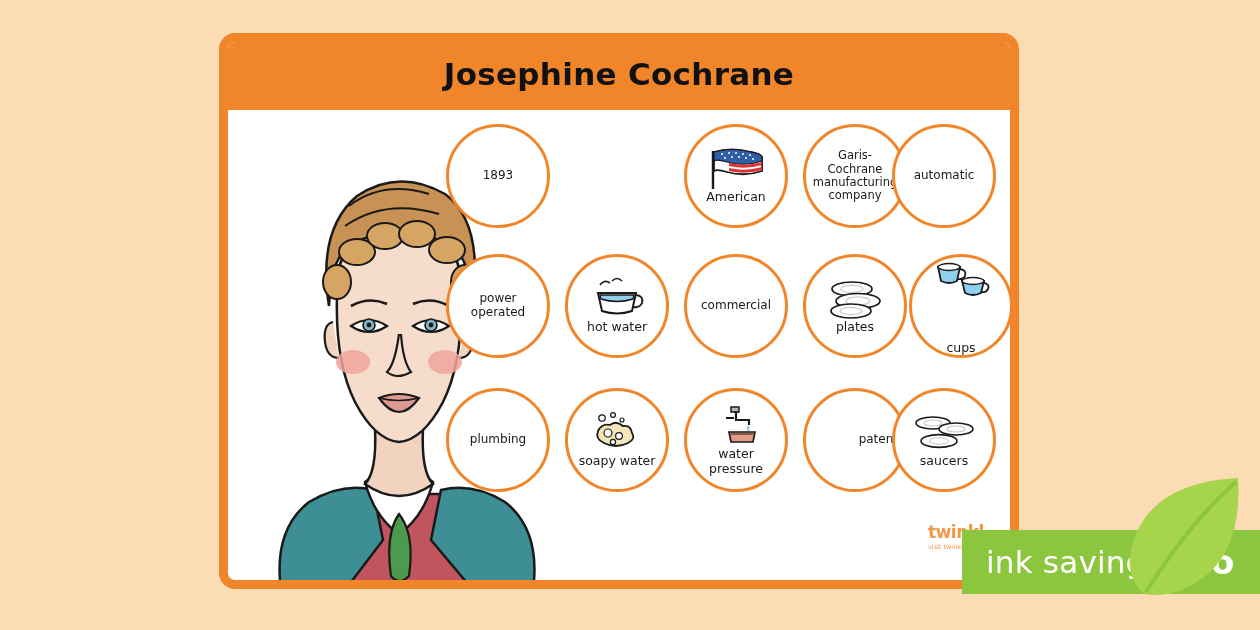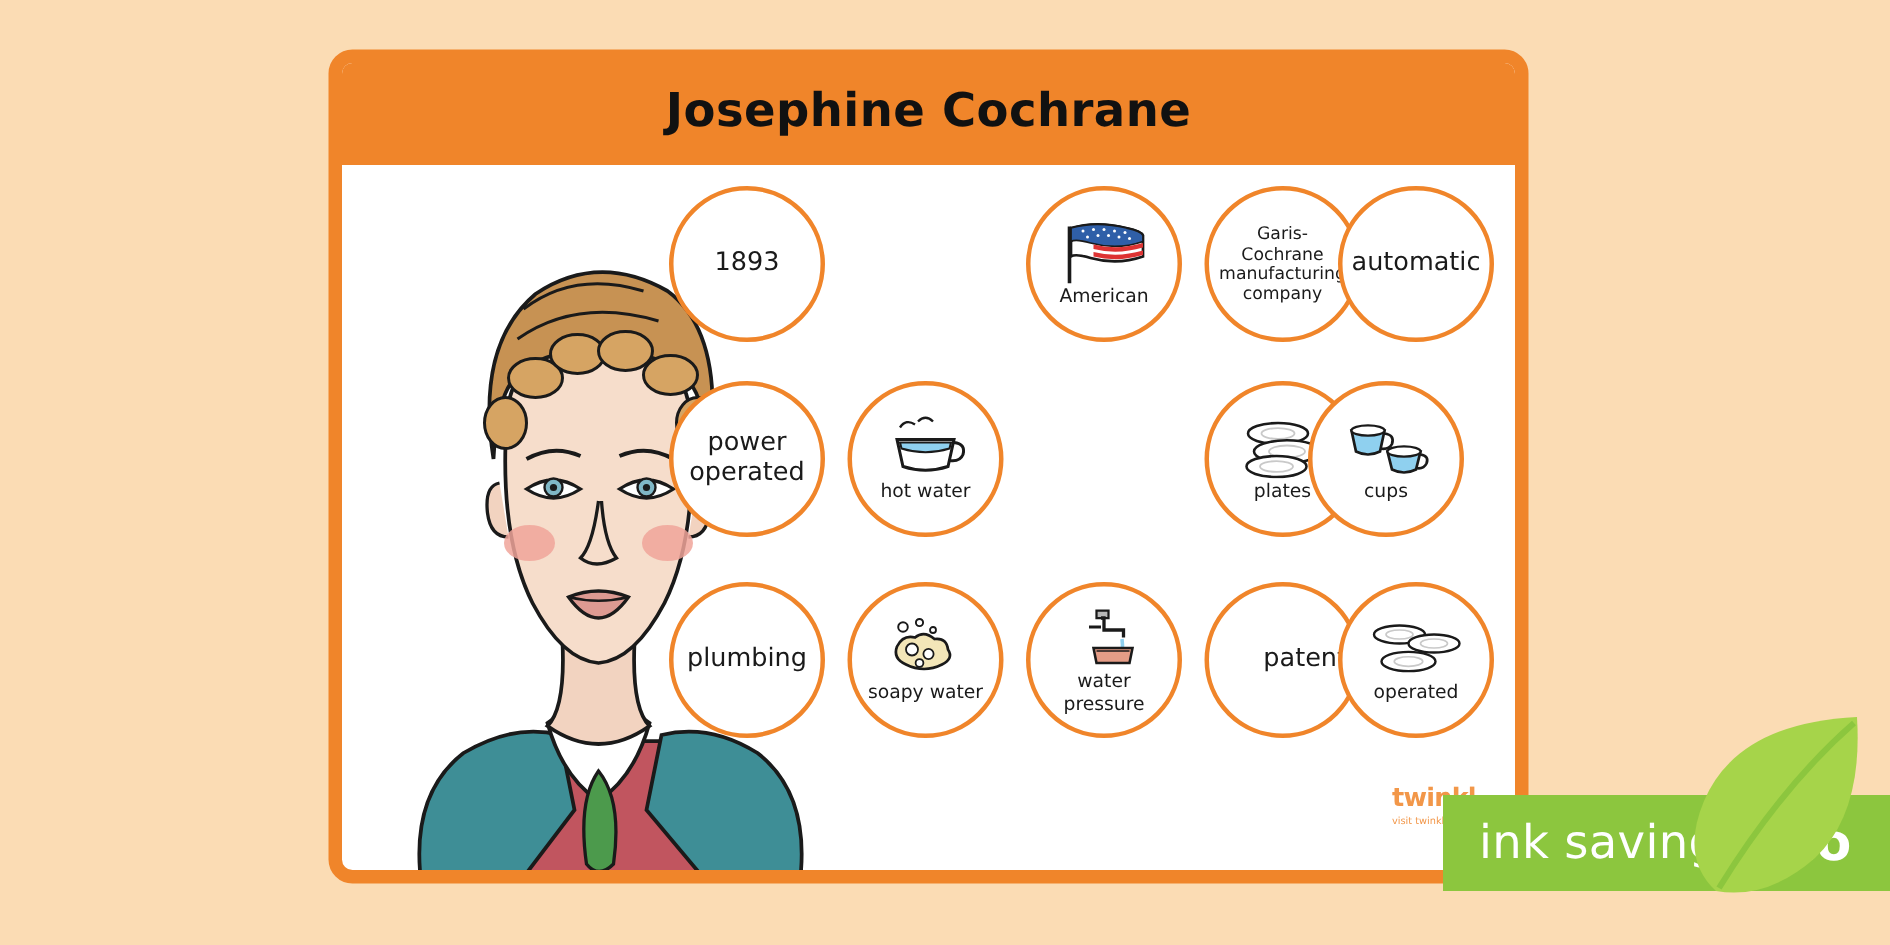--- a/index.html
+++ b/index.html
@@ -78,21 +78,21 @@
     border-radius: 50%;
     background: #ffffff;
     box-sizing: border-box;
     display: flex;
     flex-direction: column;
     align-items: center;
     justify-content: center;
   }
   .bubble .label {
     font-family: "DejaVu Sans", sans-serif;
-    font-size: 17px;
+    font-size: 12px;
     color: #1a1a1a;
     text-align: center;
     line-height: 1.16;
     padding: 0 6px;
     white-space: pre-line;
   }
   .bubble.wide .label { font-size: 11.5px; }
   .bubble .art {
     width: 62px;
     height: 42px;
@@ -287,36 +287,39 @@
             <path d="M14 8 Q18 2 24 6" fill="none" stroke="#1a1a1a" stroke-width="1.6"></path>
             <path d="M26 4 Q31 -1 36 4" fill="none" stroke="#1a1a1a" stroke-width="1.6"></path>
             <path d="M12 16 L50 16 L46 34 Q31 39 16 34 Z" fill="#ffffff" stroke="#1a1a1a" stroke-width="2"></path>
             <path d="M14 18 L48 18 L47 22 Q31 27 15 22 Z" fill="#8fd0ef" stroke="#1a1a1a" stroke-width="1.4"></path>
             <path d="M50 18 Q58 19 56 26 Q54 31 47 30" fill="none" stroke="#1a1a1a" stroke-width="2"></path>
           </svg>
         </div>
         <div class="sub">hot water</div>
       </div>
 
+      <div class="bubble text-only" style="left:256px; top:140px;">
+        <div class="label">commercial</div>
+      </div>
 
       <div class="bubble" style="left:375px; top:140px;">
         <div class="art">
           <svg viewBox="0 0 62 42" width="62" height="42" aria-hidden="true">
             <ellipse cx="28" cy="12" rx="20" ry="7" fill="#ffffff" stroke="#1a1a1a" stroke-width="1.7"></ellipse>
             <ellipse cx="28" cy="12" rx="11" ry="3.6" fill="none" stroke="#c9c9c9" stroke-width="1.2"></ellipse>
             <ellipse cx="34" cy="24" rx="22" ry="7.5" fill="#ffffff" stroke="#1a1a1a" stroke-width="1.7"></ellipse>
             <ellipse cx="34" cy="24" rx="12" ry="4" fill="none" stroke="#c9c9c9" stroke-width="1.2"></ellipse>
             <ellipse cx="27" cy="34" rx="20" ry="7" fill="#ffffff" stroke="#1a1a1a" stroke-width="1.7"></ellipse>
             <ellipse cx="27" cy="34" rx="11" ry="3.6" fill="none" stroke="#c9c9c9" stroke-width="1.2"></ellipse>
           </svg>
         </div>
         <div class="sub">plates</div>
       </div>
 
-      <div class="bubble" style="left:444px; top:140px;">
+      <div class="bubble" style="left:481px; top:140px;justify-content:space-between;">
         <div class="art">
           <svg viewBox="0 0 62 42" width="62" height="42" aria-hidden="true">
             <path d="M8 10 L30 10 L27 24 Q19 28 11 24 Z" fill="#8fd0ef" stroke="#1a1a1a" stroke-width="1.8"></path>
             <path d="M30 12 Q37 13 35 19 Q33 23 27 22" fill="none" stroke="#1a1a1a" stroke-width="1.8"></path>
             <ellipse cx="19" cy="10" rx="11" ry="3.4" fill="#ffffff" stroke="#1a1a1a" stroke-width="1.5"></ellipse>
             <path d="M32 24 L54 24 L51 36 Q43 40 35 36 Z" fill="#8fd0ef" stroke="#1a1a1a" stroke-width="1.8"></path>
             <path d="M54 26 Q60 27 58 32 Q56 36 51 35" fill="none" stroke="#1a1a1a" stroke-width="1.8"></path>
             <ellipse cx="43" cy="24" rx="11" ry="3.4" fill="#ffffff" stroke="#1a1a1a" stroke-width="1.5"></ellipse>
           </svg>
         </div>
@@ -365,21 +368,21 @@
         <div class="art">
           <svg viewBox="0 0 62 42" width="62" height="42" aria-hidden="true">
             <ellipse cx="20" cy="12" rx="17" ry="6" fill="#ffffff" stroke="#1a1a1a" stroke-width="1.6"></ellipse>
             <ellipse cx="20" cy="12" rx="9" ry="3" fill="none" stroke="#c9c9c9" stroke-width="1.1"></ellipse>
             <ellipse cx="43" cy="18" rx="17" ry="6" fill="#ffffff" stroke="#1a1a1a" stroke-width="1.6"></ellipse>
             <ellipse cx="43" cy="18" rx="9" ry="3" fill="none" stroke="#c9c9c9" stroke-width="1.1"></ellipse>
             <ellipse cx="26" cy="30" rx="18" ry="6.4" fill="#ffffff" stroke="#1a1a1a" stroke-width="1.6"></ellipse>
             <ellipse cx="26" cy="30" rx="9.5" ry="3.2" fill="none" stroke="#c9c9c9" stroke-width="1.1"></ellipse>
           </svg>
         </div>
-        <div class="sub">operated</div>
+        <div class="sub">saucers</div>
       </div>
 
     </div>
 
     <div class="twinkl">
       <div class="brand">twinkl</div>
       <div class="url">visit twinkl.com</div>
     </div>
 
   </div>

